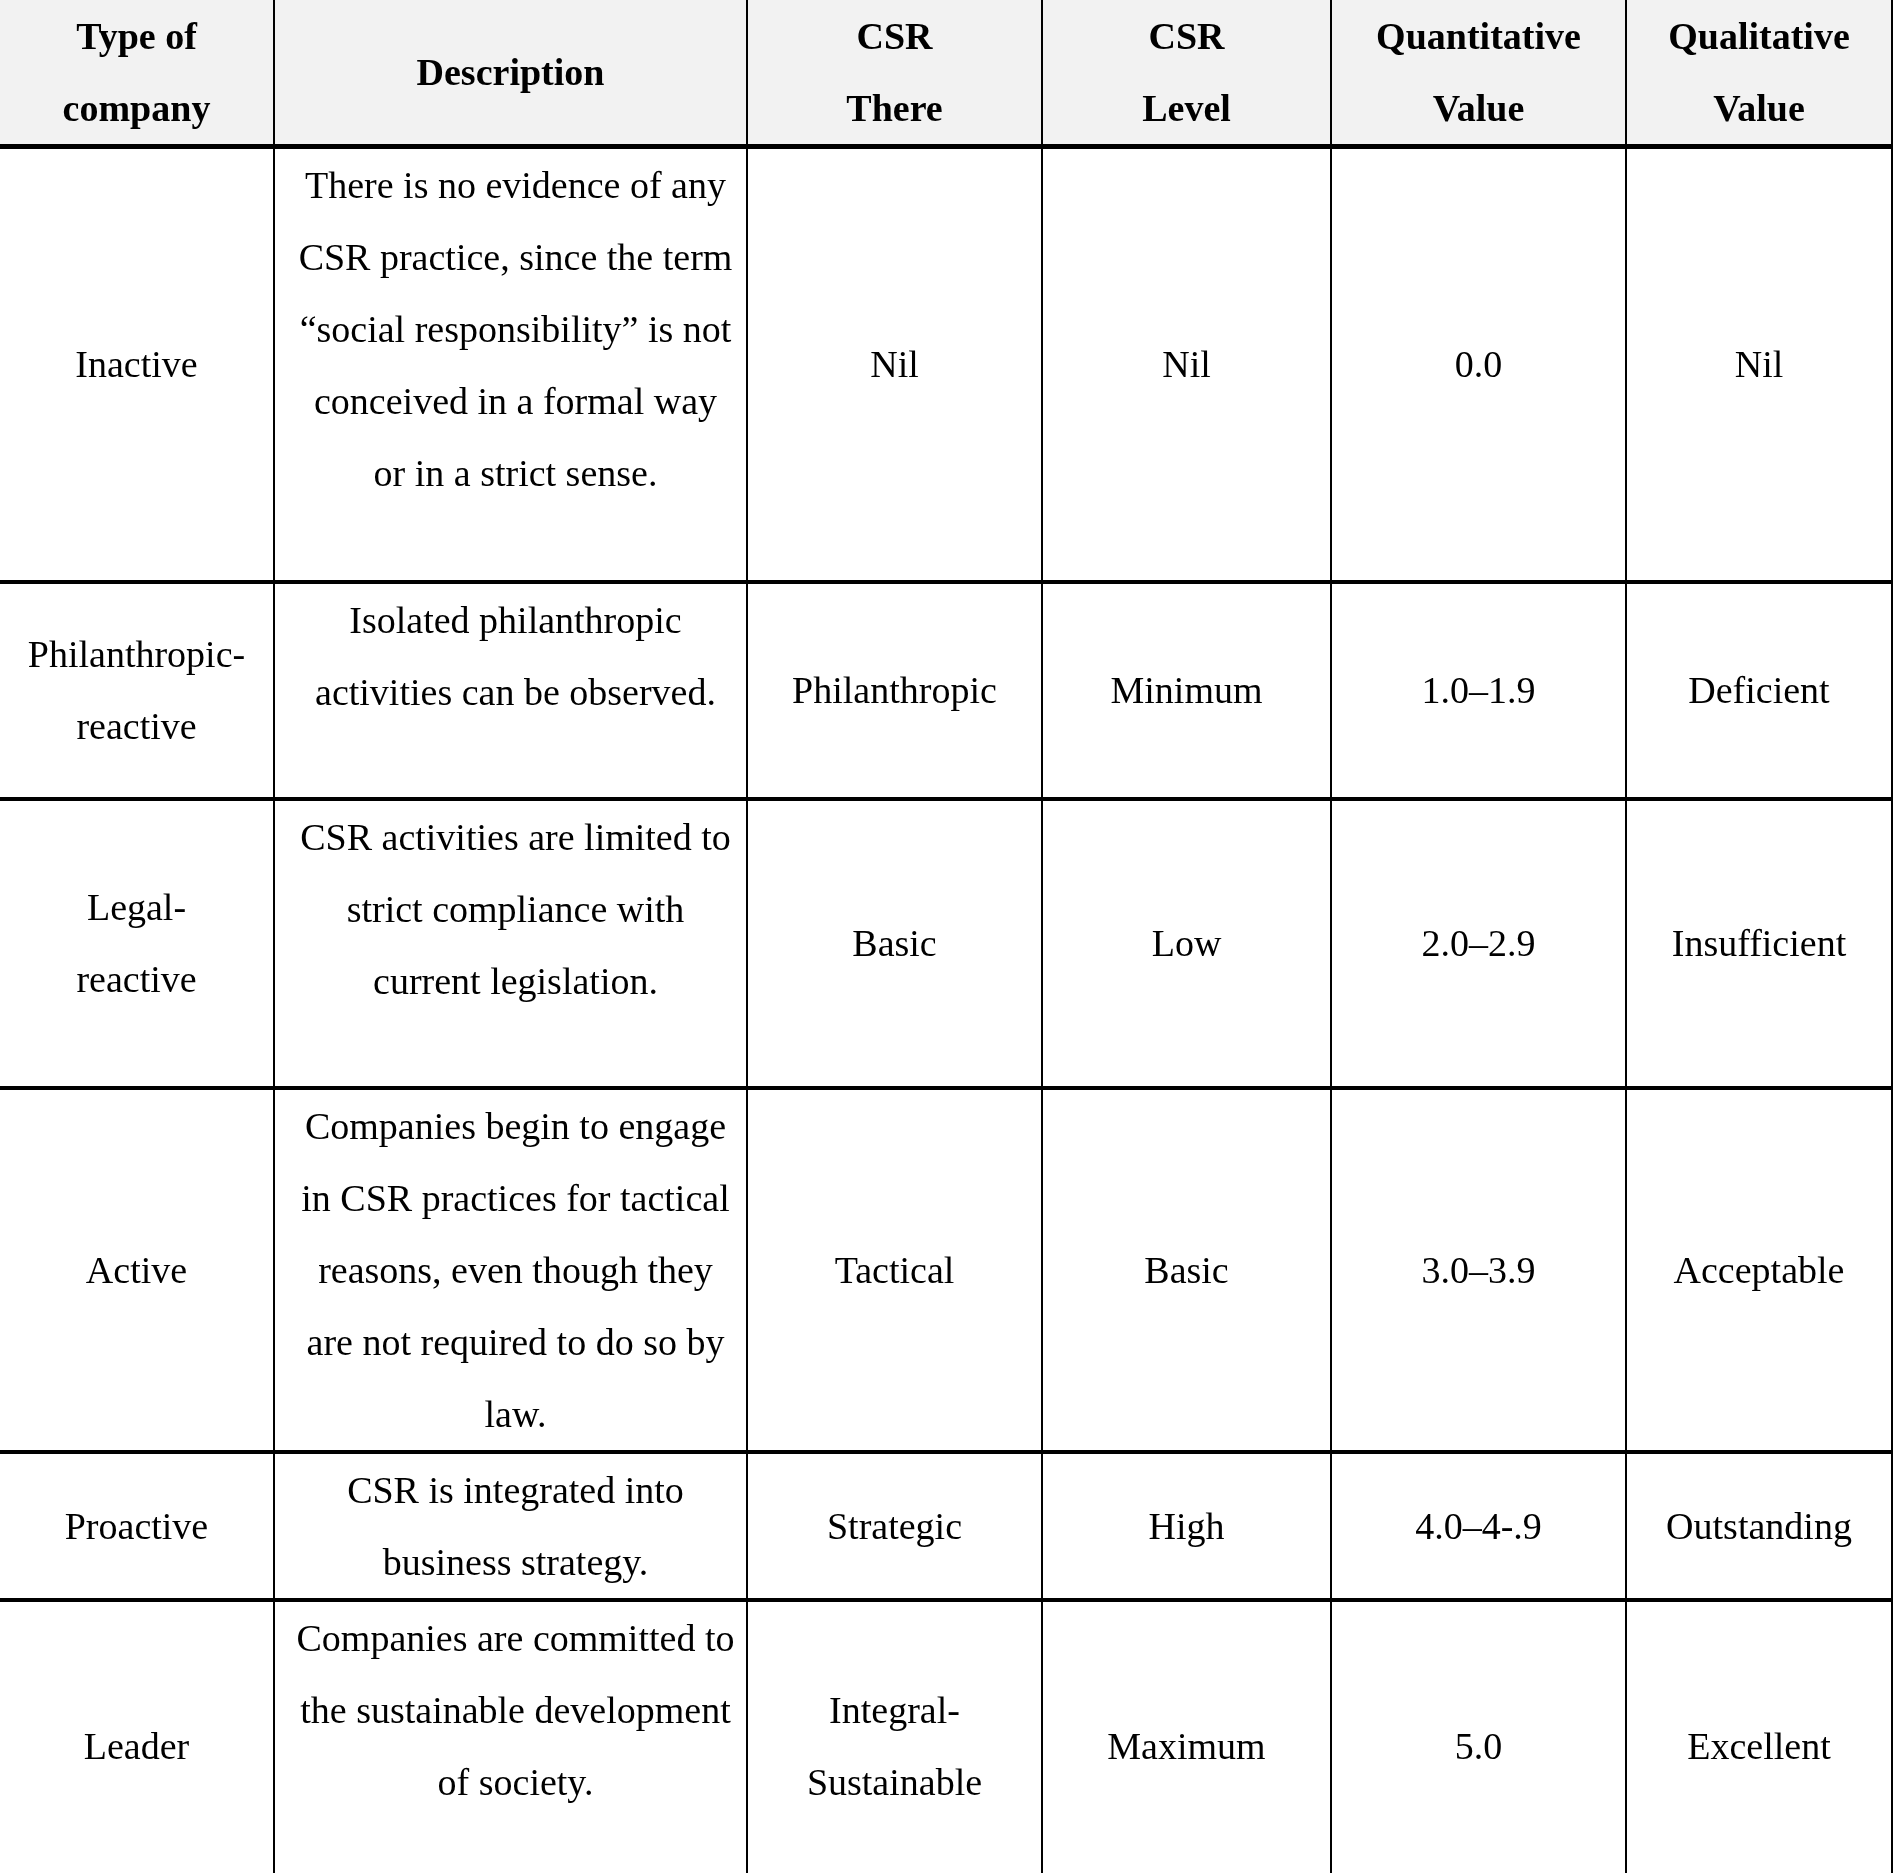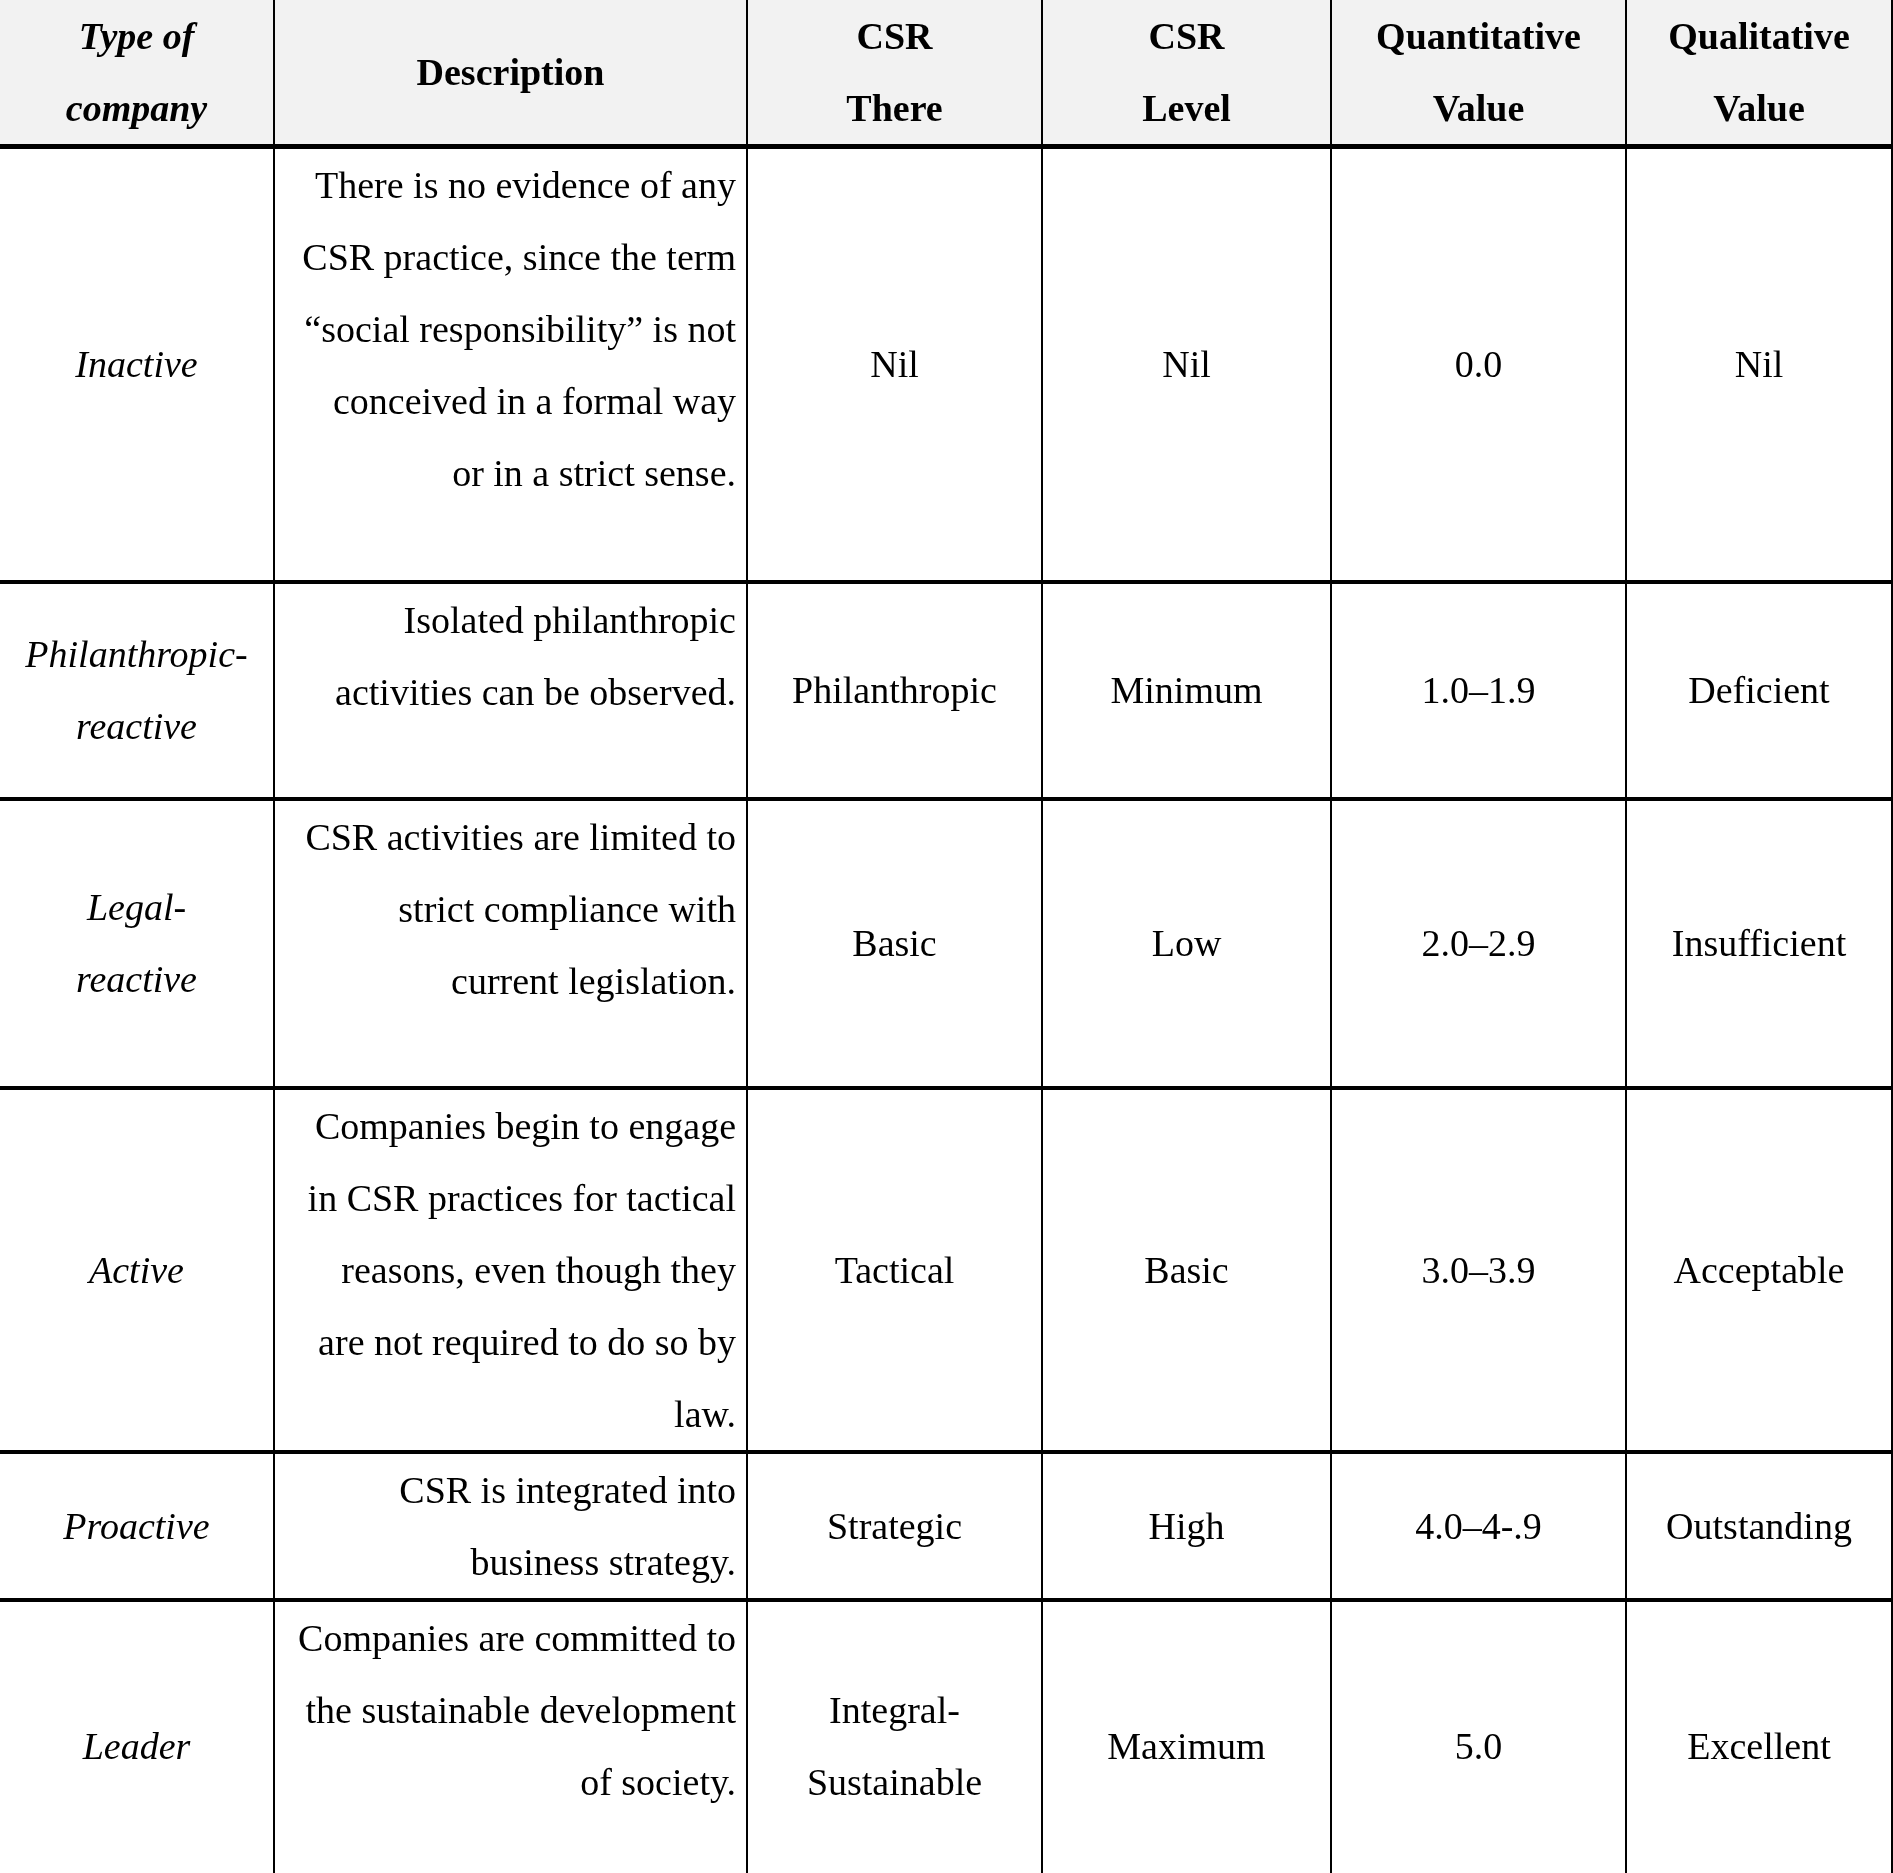--- a/index.html
+++ b/index.html
@@ -20,34 +20,34 @@
   table.csr col.c5 { width: 295px; }
   table.csr col.c6 { width: 266px; }
   table.csr th, table.csr td {
     border-left: 2px solid #000;
     border-right: 2px solid #000;
     text-align: center;
     vertical-align: middle;
     padding: 0 4px;
     overflow: hidden;
   }
-  table.csr th:first-child, table.csr td:first-child { border-left: none; font-style: italic; }
+  table.csr th:first-child, table.csr td:first-child { border-left: none; }
   table.csr thead th {
     background: #f2f2f2;
     font-weight: bold;
     height: 141px;
     border-bottom: 5px solid #000;
     padding-top: 0;
     line-height: 72px;
   }
   table.csr thead th.desc-h { line-height: 72px; }
   table.csr tbody tr td { border-bottom: 4px solid #000; }
   table.csr tbody tr:last-child td { border-bottom: none; }
   table.csr td.desc {
-    text-align: right;
+    text-align: center;
     padding-left: 20px;
     padding-right: 10px;
     vertical-align: top;
   }
   .hl { display: block; }
 </style>
 </head>
 <body>
 
 <table class="csr">

